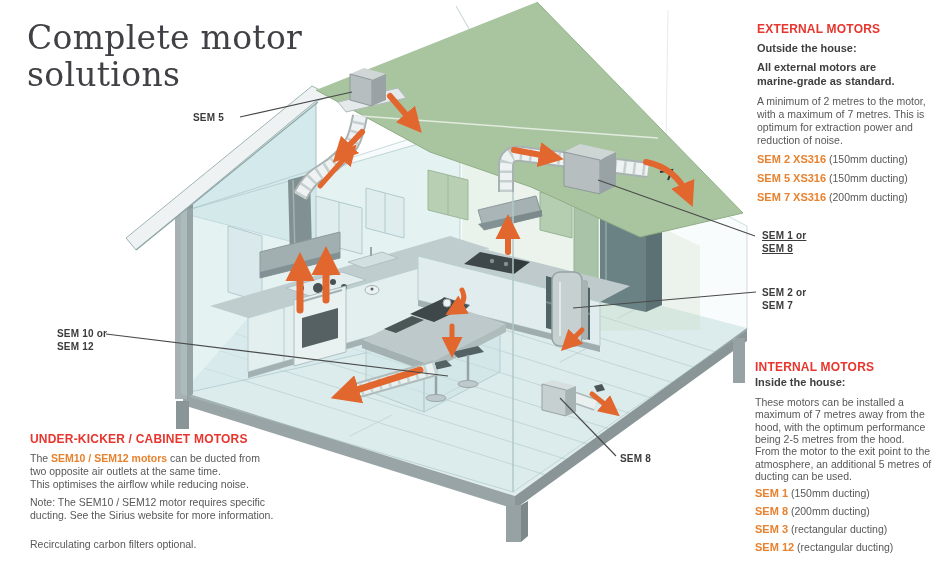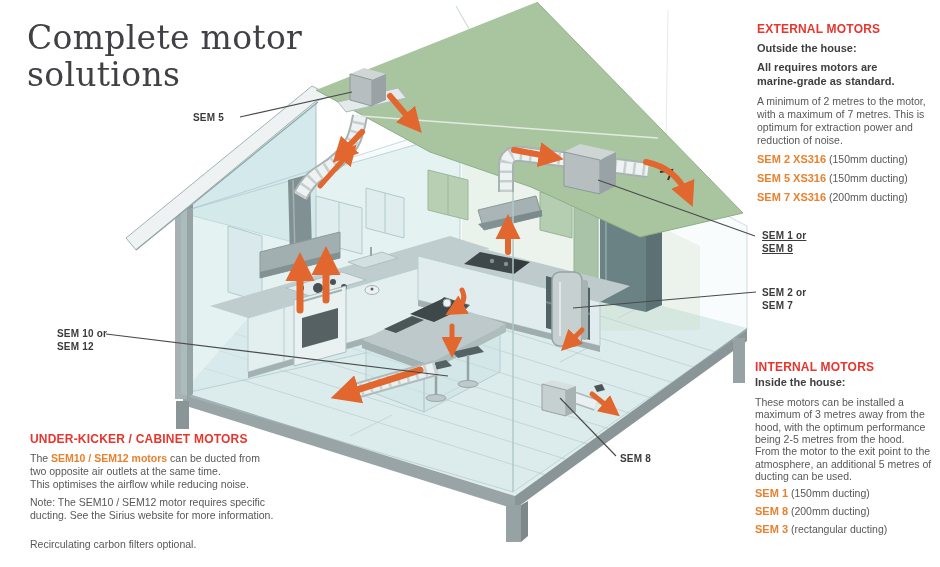--- a/index.html
+++ b/index.html
@@ -242,47 +242,48 @@
 SEM 12</div>
 <div class="abs dlabel" style="left:762px;top:229px;text-decoration:underline;">SEM 1 or
 SEM 8</div>
 <div class="abs dlabel" style="left:762px;top:286px;">SEM 2 or
 SEM 7</div>
 <div class="abs dlabel" style="left:620px;top:452px;">SEM 8</div>
 
 <div class="abs col-r" style="left:757px;top:22px;">
   <div class="red-h">EXTERNAL MOTORS</div>
   <div class="sub-b" style="margin-top:6px;">Outside the house:</div>
-  <div class="sub-b" style="margin-top:5px;">All requires motors are
+  <div class="sub-b" style="margin-top:5px;">All external motors are
 marine-grade as standard.</div>
   <div class="body-t" style="margin-top:7px;">A minimum of 2 metres to the motor,
 with a maximum of 7 metres. This is
 optimum for extraction power and
 reduction of noise.</div>
   <div style="margin-top:4px;">
     <div class="model-line"><span class="model-name">SEM 2 XS316</span><span> (150mm ducting)</span></div>
     <div class="model-line"><span class="model-name">SEM 5 XS316</span><span> (150mm ducting)</span></div>
     <div class="model-line"><span class="model-name">SEM 7 XS316</span><span> (200mm ducting)</span></div>
   </div>
 </div>
 
 <div class="abs col-r" style="left:755px;top:360px;">
   <div class="red-h">INTERNAL MOTORS</div>
   <div class="sub-b" style="margin-top:2px;">Inside the house:</div>
   <div class="body-t" style="margin-top:6px;line-height:1.18;">These motors can be installed a
-maximum of 3 metres away from the
+maximum of 7 metres away from the
 hood, with the optimum performance
 being 2-5 metres from the hood.
 From the motor to the exit point to the
 atmosphere, an additional 5 metres of
 ducting can be used.</div>
   <div style="margin-top:2px;">
     <div class="model-line" style="margin-top:5px;"><span class="model-name">SEM 1</span><span> (150mm ducting)</span></div>
     <div class="model-line" style="margin-top:6px;"><span class="model-name">SEM 8</span><span> (200mm ducting)</span></div>
     <div class="model-line" style="margin-top:6px;"><span class="model-name">SEM 3</span><span> (rectangular ducting)</span></div>
+    <div class="model-line" style="margin-top:6px;"><span class="model-name">SEM 12</span><span> (rectangular ducting)</span></div>
   </div>
 </div>
 
 <div class="abs" style="left:30px;top:432px;width:270px;">
   <div class="red-h">UNDER-KICKER / CABINET MOTORS</div>
   <div class="body-t" style="margin-top:6px;"><span>The </span><span class="hl">SEM10 / SEM12 motors</span><span> can be ducted from
 two opposite air outlets at the same time.
 This optimises the airflow while reducing noise.</span></div>
   <div class="body-t" style="margin-top:6px;">Note: The SEM10 / SEM12 motor requires specific
 ducting. See the Sirius website for more information.</div>

